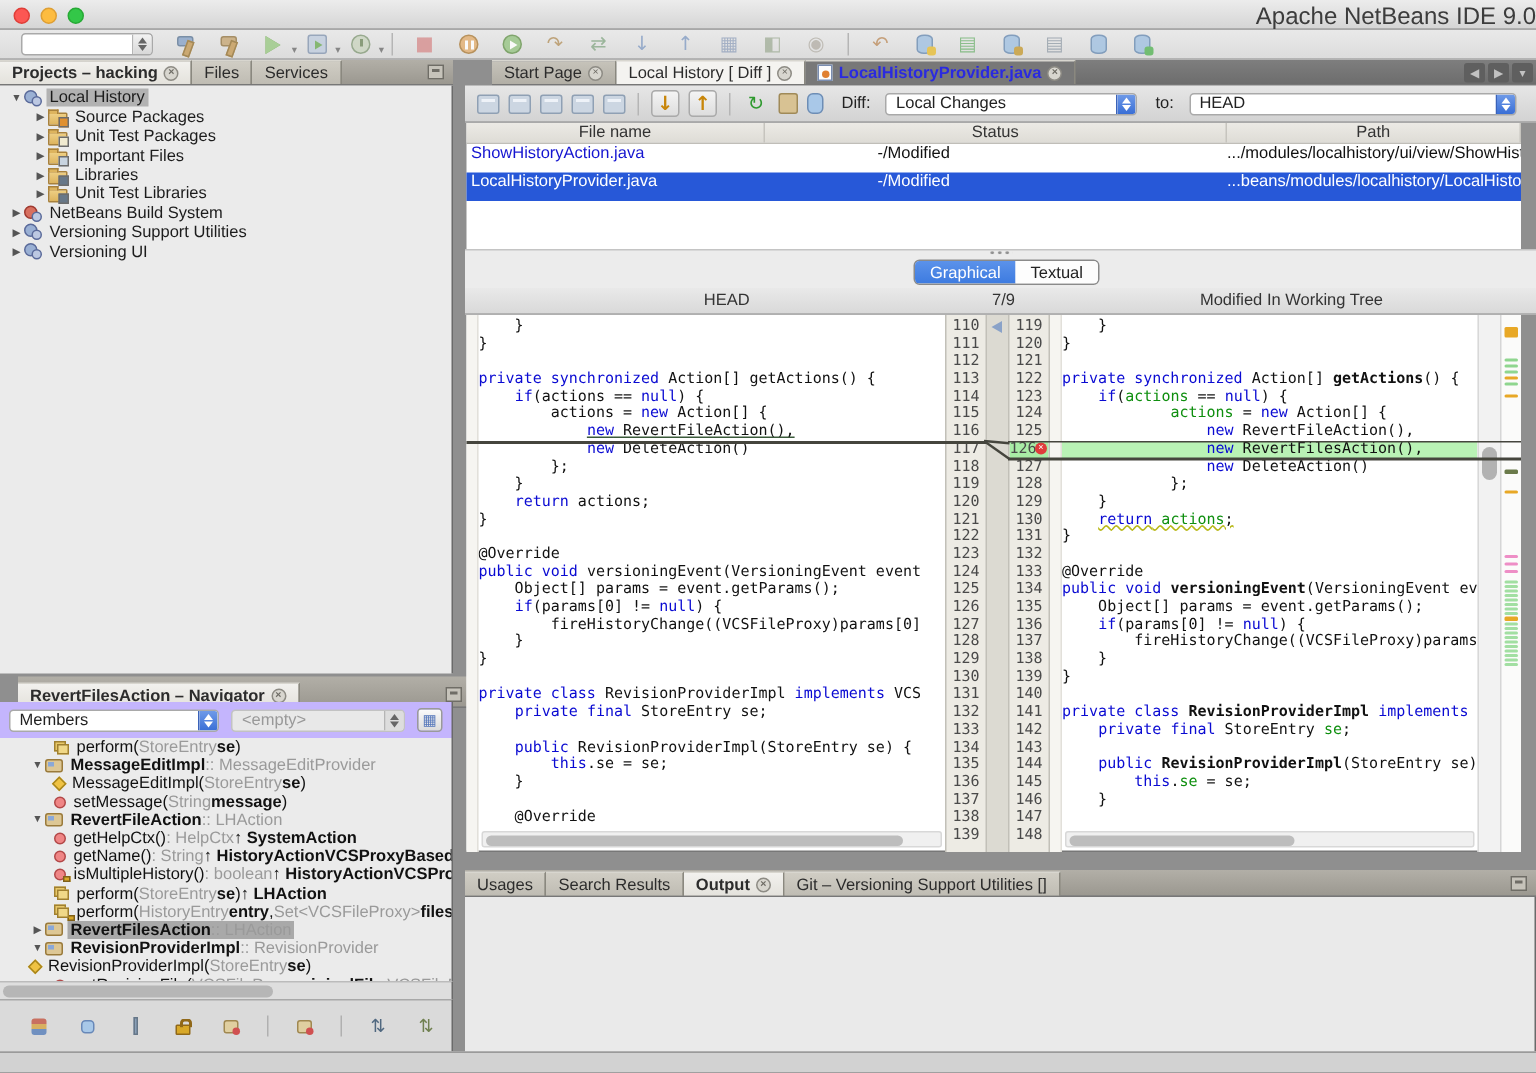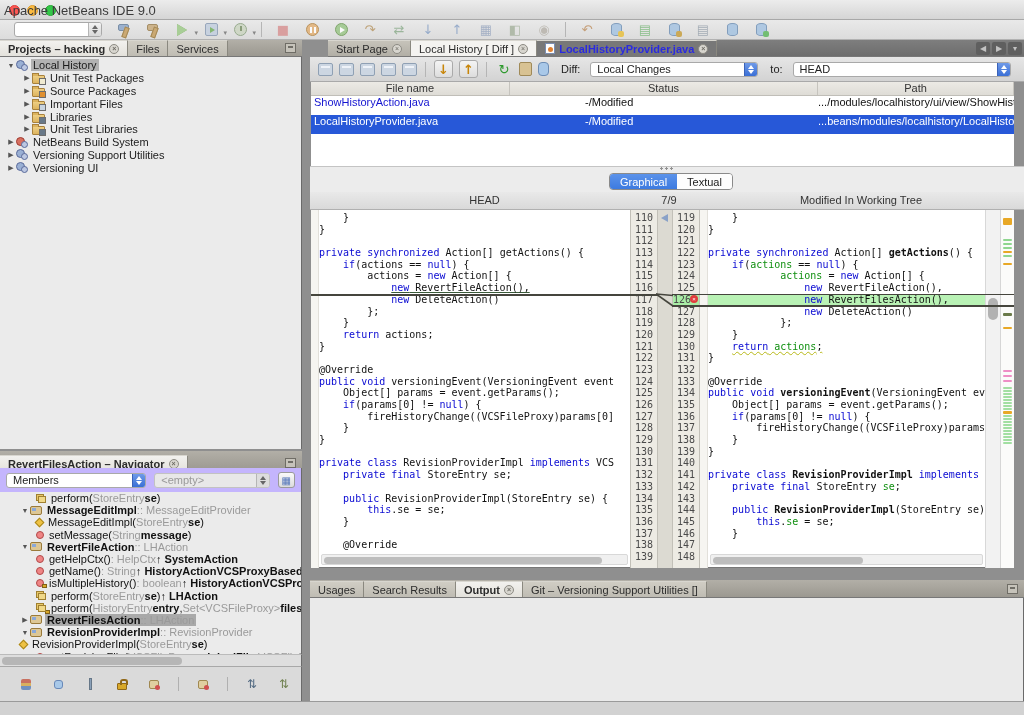--- a/index.html
+++ b/index.html
@@ -5,21 +5,21 @@
 *{margin:0;padding:0;box-sizing:border-box}
 html,body{width:1024px;height:715px;overflow:hidden}
 body{font-family:"Liberation Sans",sans-serif;background:#8f8f8f;position:relative}
 .abs{position:absolute}
 
 #titlebar{left:0;top:0;width:1024px;height:20px;background:linear-gradient(#ececec,#d5d5d5);border-bottom:1px solid #a8a8a8}
 .light{position:absolute;top:5px;width:11px;height:11px;border-radius:50%}
 #l-close{left:9px;background:#fc5753;border:1px solid #df3e38}
 #l-min{left:27px;background:#fdbc40;border:1px solid #de9f34}
 #l-max{left:45px;background:#33c748;border:1px solid #27aa35}
-#win-title{position:absolute;left:4px;right:0;top:3px;text-align:left;font-size:13px;color:#3c3c3c}
+#win-title{position:absolute;left:16px;right:0;top:3px;text-align:right;font-size:16px;color:#3c3c3c}
 
 #maintoolbar{left:0;top:20px;width:1024px;height:20px;background:linear-gradient(#e9e9e9,#dcdcdc);border-bottom:1px solid #b2b2b2;display:flex;align-items:center;padding-left:14px}
 .combo{display:inline-flex;align-items:center;background:#fff;border:1px solid #a9a9a9;border-radius:3px;height:15px;position:relative;font-size:11px;color:#222}
 #cfg-combo{width:88px;margin-right:12px}
 .step{width:13px;height:100%;margin-left:auto;border-left:1px solid #b5b5b5;background:linear-gradient(#f2f2f2,#d8d8d8);position:relative;border-radius:0 2px 2px 0;flex:none}
 .step::before,.step::after{content:"";position:absolute;left:3px;border-left:3px solid transparent;border-right:3px solid transparent}
 .step::before{top:2px;border-bottom:4px solid #666}
 .step::after{bottom:2px;border-top:4px solid #666}
 .step.blue{background:linear-gradient(#6f9ae8,#3a6fd6);border-left:1px solid #3a62b8}
 .step.blue::before{border-bottom-color:#fff}
@@ -74,21 +74,21 @@
 .ic-module::after{content:"";position:absolute;right:0;bottom:0;width:5px;height:5px;border-radius:50%;background:#bcc8e2;border:1px solid #5a6a9a}
 .ic-module.red::before{background:#d87060;border-color:#a03a30}
 .ic-folder{width:13px;height:9px;background:linear-gradient(#eecf84,#ddb45e);border:1px solid #a8813c;border-radius:1px;position:relative;margin-top:3px}
 .ic-folder::before{content:"";position:absolute;top:-3px;left:-1px;width:5px;height:2px;background:#ddb45e;border:1px solid #a8813c;border-bottom:none}
 .ic-folder::after{content:"";position:absolute;right:-2px;bottom:-2px;width:5px;height:5px;border:1px solid #6d6d6d}
 .f-src::after{background:#e09030}
 .f-test::after{background:#f0ead0}
 .f-imp::after{background:#c8d4e0}
 .f-lib::after{background:#687888}
 
-#nav-tabbar{left:0;top:451px;width:302px;height:21px}
+#nav-tabbar{left:12px;top:451px;width:302px;height:21px}
 #nav-toolbar{left:0;top:468px;width:302px;height:24px;background:#c4b5fd;border-right:1px solid #6a6a6a;display:flex;align-items:center;padding:0 6px;gap:8px}
 #nav-members{width:146px}
 #nav-empty{width:120px;background:#e8e8e8;color:#999;border-color:#c2c2c2}
 #nav-empty .step{background:#ddd}
 #nav-colbtn{margin-left:auto;width:18px;height:16px;border:1px solid #9a9a9a;border-radius:3px;background:linear-gradient(#fafafa,#dcdcdc);font-size:10px;color:#5577bb;text-align:center;line-height:15px}
 #nav-tree{left:0;top:492px;width:302px;height:162px;background:#ebebeb;border-right:1px solid #6a6a6a;overflow:hidden}
 .nrow{display:flex;align-items:center;height:12.2px;font-size:11px;white-space:nowrap}
 .nt-p{color:#111}.nt-gray{color:#9a9a9a}.nt-b{color:#111;font-weight:bold}
 .nlbl{padding:0 2px;display:inline-flex}
 .nlbl.sel{background:#a9a9a9}
@@ -296,27 +296,27 @@
   </div>
 <div class="abs" id="projects-panel">
   <div id="projects-tree" style="padding-top:2px">
       <div class="trow" style="padding-left: 6px;">
         <span class="exp">▼</span>
         <span class="ticon ic-module"></span>
         <span class="lbl sel">Local History</span>
       </div>
       <div class="trow" style="padding-left: 22px;">
         <span class="exp">▶</span>
+        <span class="ticon ic-folder f-src"></span>
+        <span class="lbl">Source Packages</span>
+      </div>
+      <div class="trow" style="padding-left: 22px;">
+        <span class="exp">▶</span>
         <span class="ticon ic-folder f-test"></span>
         <span class="lbl">Unit Test Packages</span>
-      </div>
-      <div class="trow" style="padding-left: 22px;">
-        <span class="exp">▶</span>
-        <span class="ticon ic-folder f-src"></span>
-        <span class="lbl">Source Packages</span>
       </div>
       <div class="trow" style="padding-left: 22px;">
         <span class="exp">▶</span>
         <span class="ticon ic-folder f-imp"></span>
         <span class="lbl">Important Files</span>
       </div>
       <div class="trow" style="padding-left: 22px;">
         <span class="exp">▶</span>
         <span class="ticon ic-folder f-lib"></span>
         <span class="lbl">Libraries</span>

